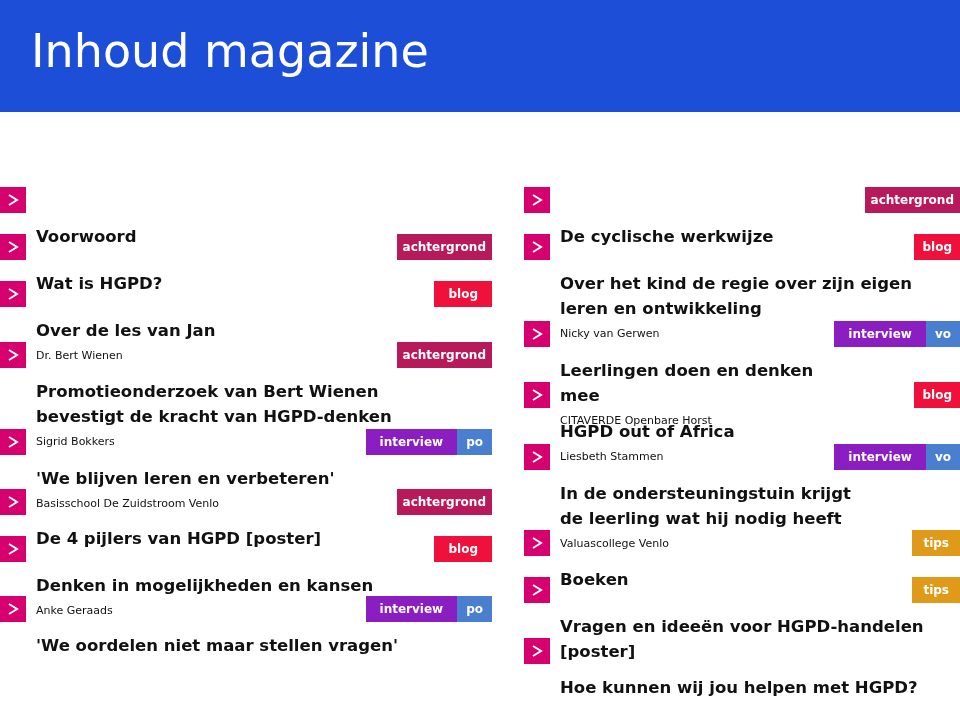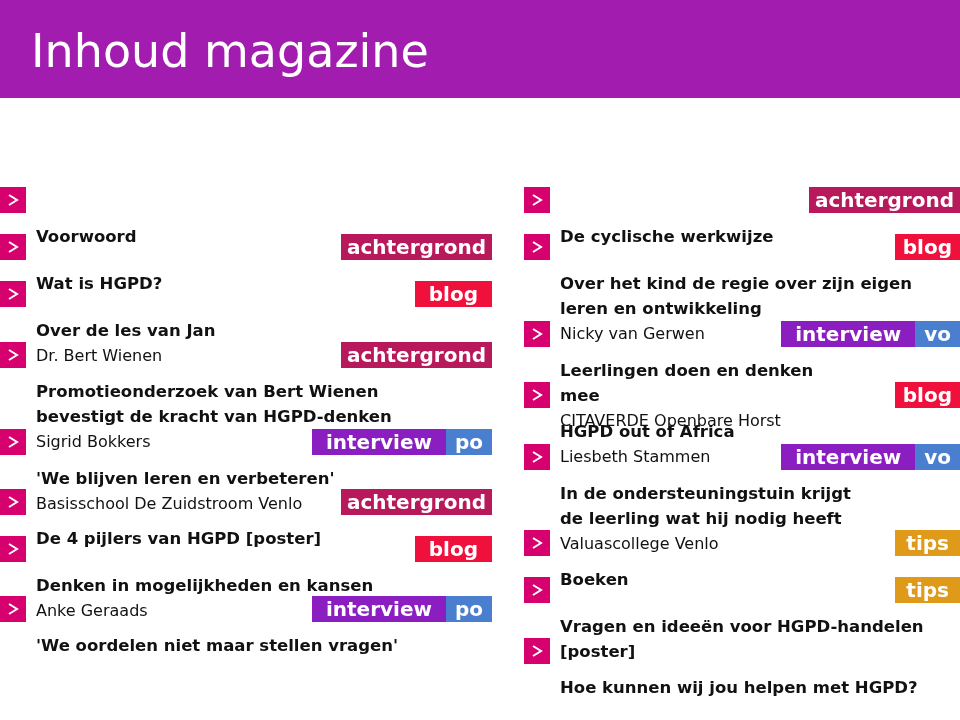--- a/index.html
+++ b/index.html
@@ -1,40 +1,40 @@
 <!DOCTYPE html>
 <html><head>
 <meta charset="utf-8">
 <style>
   * { margin: 0; padding: 0; box-sizing: border-box; }
   html, body { width: 960px; height: 720px; background: #ffffff; overflow: hidden; }
   body { font-family: "DejaVu Sans", "Liberation Sans", sans-serif; position: relative; color: #111; }
   .header {
-    position: absolute; left: 0; top: 0; width: 960px; height: 98px;
-    background: #a21caf;
+    position: absolute; left: 0; top: 0; width: 960px; height: 112px;
+    background: #1d4ed8;
   }
   .header h1 {
     position: absolute; left: 31px; top: 24px;
     color: #ffffff; font-weight: 400; font-size: 46px; letter-spacing: 0px;
     font-family: "DejaVu Sans", sans-serif;
   }
   .item { position: absolute; }
   .arrow {
     position: absolute; left: 0; top: 0; width: 26px; height: 26px;
     background: #D6006E; color: #ffffff;
     display: flex; align-items: center; justify-content: center;
   }
   .arrow svg { width: 12px; height: 14px; }
   .text { position: absolute; left: 36px; top: 1px; margin-top: 36px; }
   .title { font-weight: 700; font-size: 16.5px; line-height: 25px; color: #111; }
-  .sub { font-weight: 400; font-size: 16px; line-height: 25px; color: #111; }
+  .sub { font-weight: 400; font-size: 11px; line-height: 25px; color: #111; }
   .tags { position: absolute; top: 0; display: flex; height: 26px; }
   .tag {
     height: 26px; line-height: 26px; padding: 0 6px; color: #ffffff;
-    font-size: 20px; font-weight: 700; white-space: nowrap;
+    font-size: 12px; font-weight: 700; white-space: nowrap;
   }
   .tag.wide { padding: 0 14px; }
   .tag.small { padding: 0 9px; }
 </style>
 </head>
 <body>
 
 <div class="header">
   <h1>Inhoud magazine</h1>
 </div>

